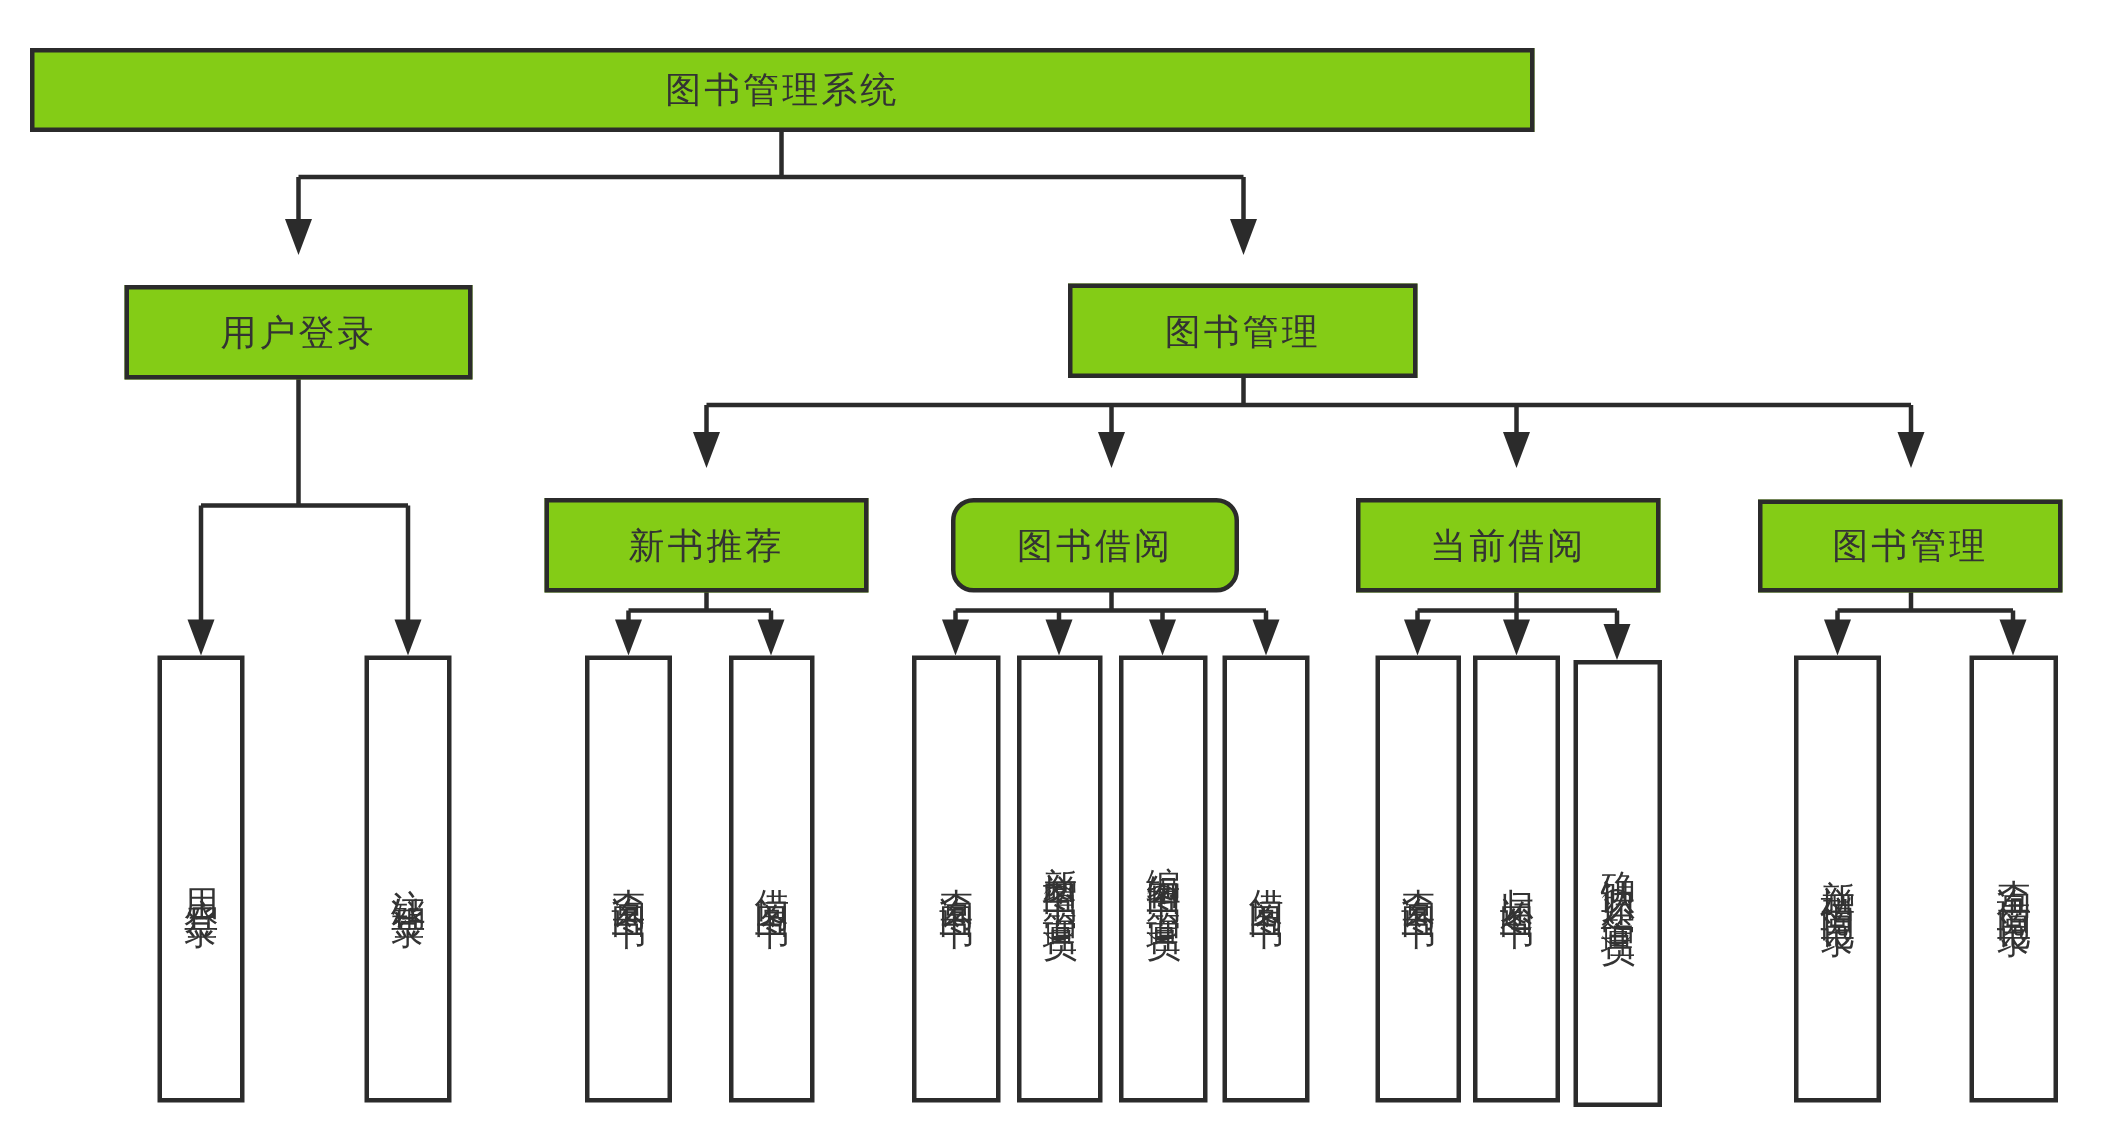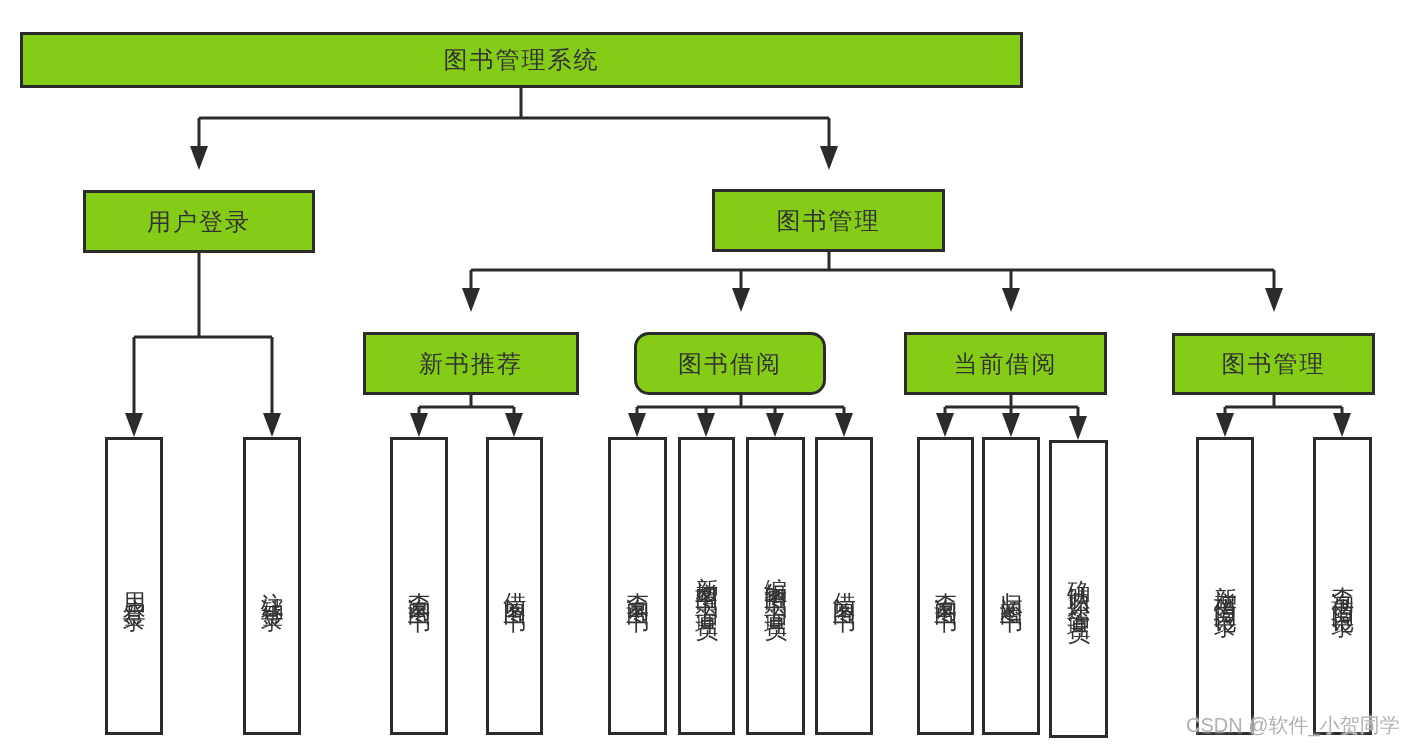--- a/index.html
+++ b/index.html
@@ -151,15 +151,14 @@
     <span>确认归还（管理员）</span>
   </div>
 
   <div class="leaf" style="left:1196px; top:437px; width:58px; height:298px;">
     <span>新增借阅记录</span>
   </div>
   <div class="leaf" style="left:1313px; top:437px; width:59px; height:298px;">
     <span>查询借阅记录</span>
   </div>
 
-  <div class="watermark">CSDN @软件_小贺同学</div>
 
 </div>
 
 </body></html>

